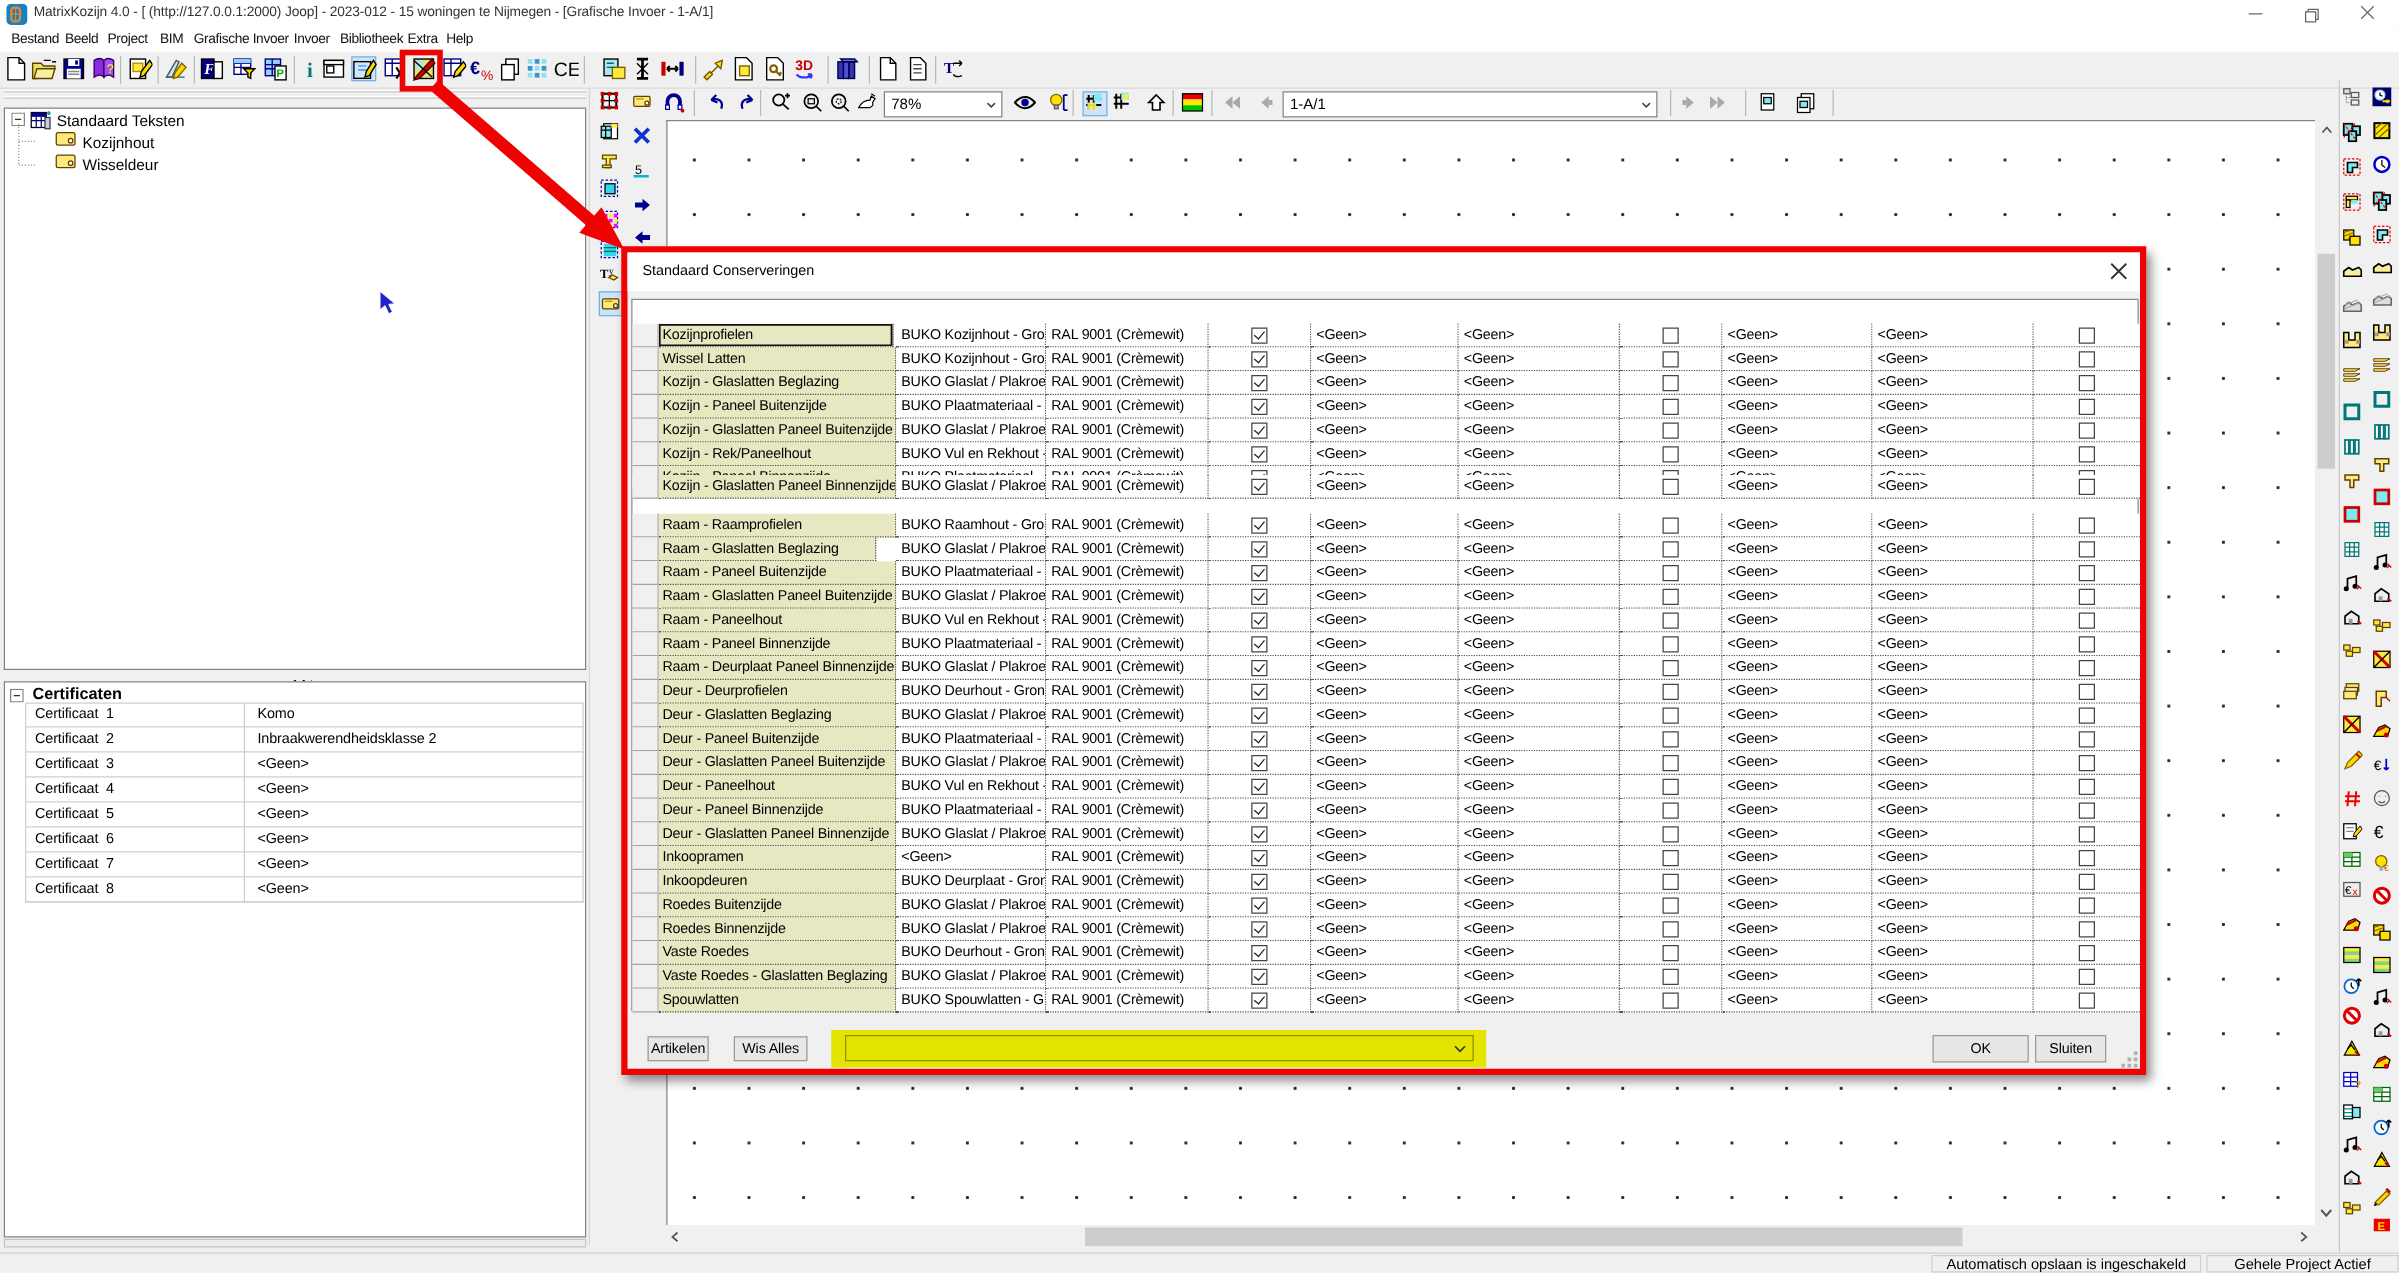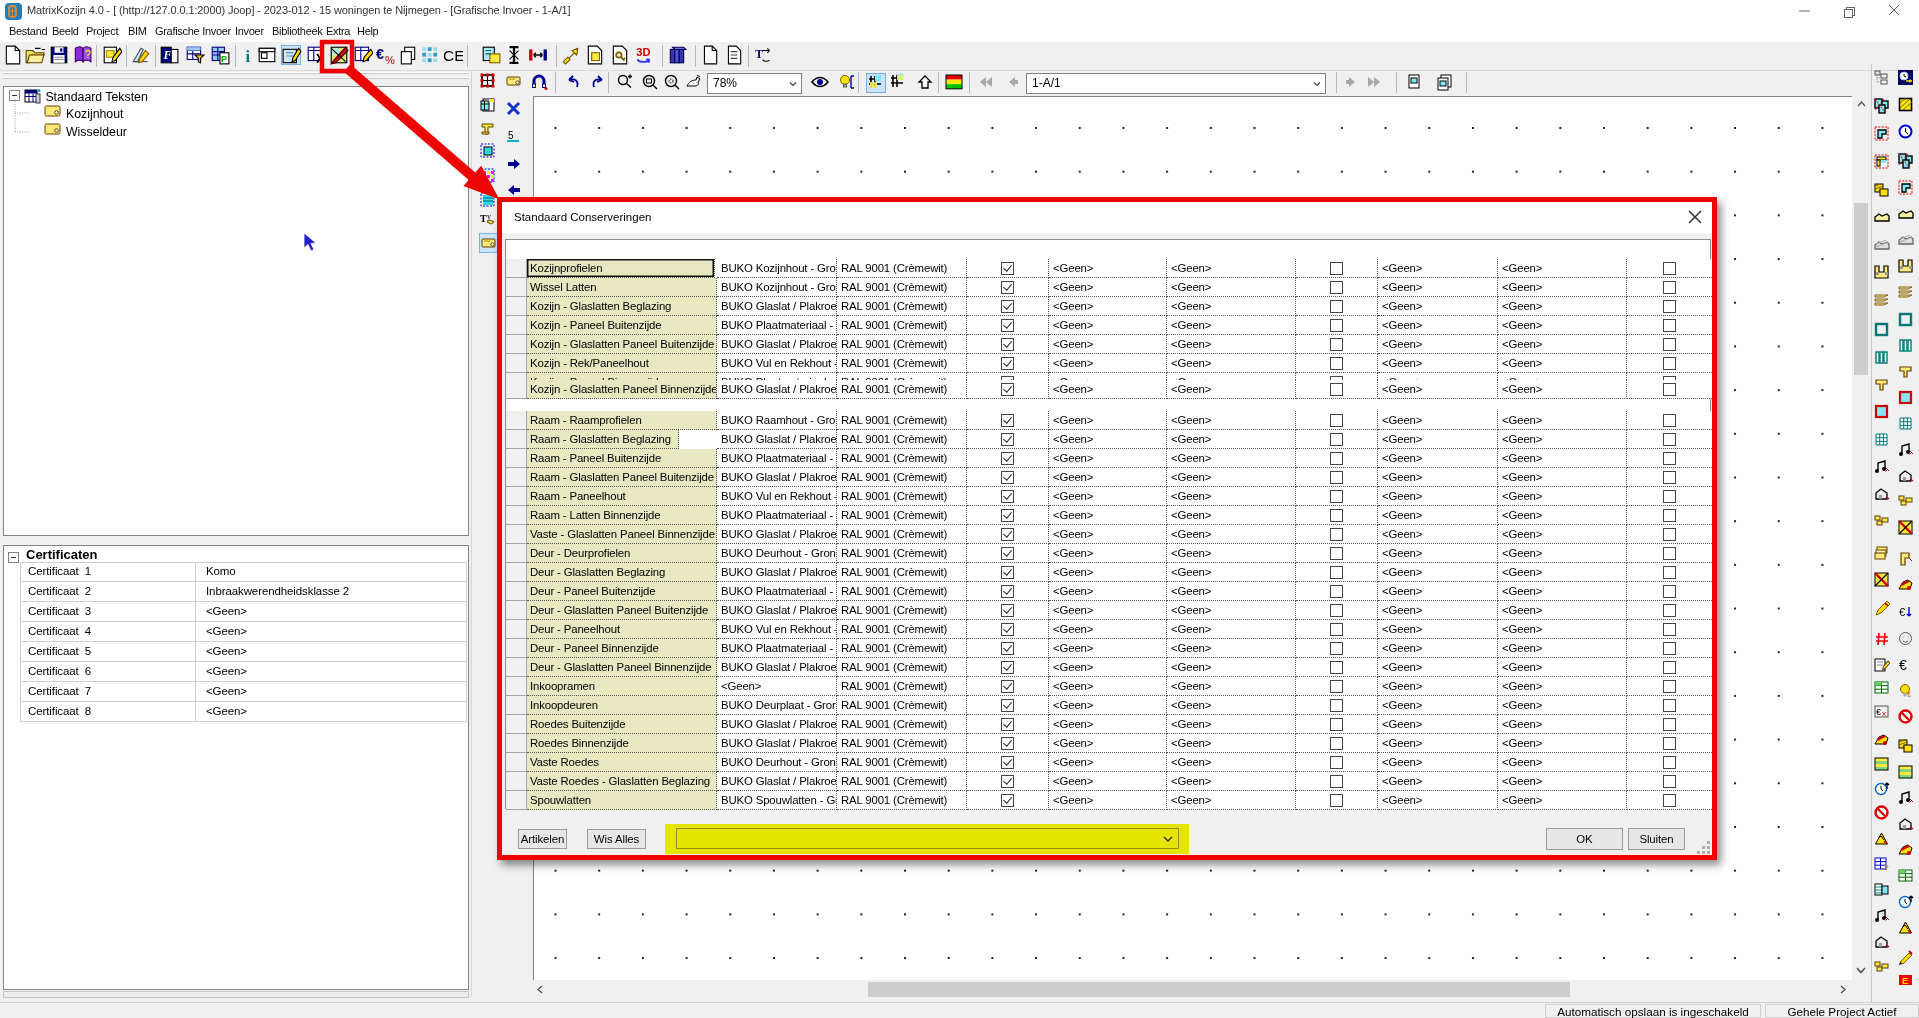--- a/index.html
+++ b/index.html
@@ -1010,21 +1010,21 @@
         <span class="cb"></span>
       </div>
 <div class="td c" style="left:872px;width:120px">&lt;Geen&gt;</div>
 <div class="td c" style="left:992px;width:129px">&lt;Geen&gt;</div>
 <div class="td aan2" style="left:1121px;width:85px">
         <span class="cb"></span>
       </div>
 </div>
 <div class="tr" style="top:190px">
 <div class="td rh" style="left:0px;width:21px"></div>
-<div class="td deel" style="left:21px;width:152px">Raam - Glaslatten Beglazing</div>
+<div class="td deel" style="left:21px;width:174px">Raam - Glaslatten Beglazing</div>
 <div class="td c" style="left:211px;width:120px">BUKO Glaslat / Plakroede</div>
 <div class="td c" style="left:331px;width:130px">RAL 9001 (Crèmewit)</div>
 <div class="td aan" style="left:461px;width:82px">
         <span class="cb c"></span>
       </div>
 <div class="td c" style="left:543px;width:118px">&lt;Geen&gt;</div>
 <div class="td c" style="left:661px;width:129px">&lt;Geen&gt;</div>
 <div class="td aan" style="left:790px;width:82px">
         <span class="cb"></span>
       </div>
@@ -1086,40 +1086,40 @@
         <span class="cb"></span>
       </div>
 <div class="td c" style="left:872px;width:120px">&lt;Geen&gt;</div>
 <div class="td c" style="left:992px;width:129px">&lt;Geen&gt;</div>
 <div class="td aan2" style="left:1121px;width:85px">
         <span class="cb"></span>
       </div>
 </div>
 <div class="tr" style="top:266px">
 <div class="td rh" style="left:0px;width:21px"></div>
-<div class="td deel" style="left:21px;width:190px">Raam - Latten Binnenzijde</div>
+<div class="td deel" style="left:21px;width:190px">Raam - Paneel Binnenzijde</div>
 <div class="td c" style="left:211px;width:120px">BUKO Plaatmateriaal - Gro</div>
 <div class="td c" style="left:331px;width:130px">RAL 9001 (Crèmewit)</div>
 <div class="td aan" style="left:461px;width:82px">
         <span class="cb c"></span>
       </div>
 <div class="td c" style="left:543px;width:118px">&lt;Geen&gt;</div>
 <div class="td c" style="left:661px;width:129px">&lt;Geen&gt;</div>
 <div class="td aan" style="left:790px;width:82px">
         <span class="cb"></span>
       </div>
 <div class="td c" style="left:872px;width:120px">&lt;Geen&gt;</div>
 <div class="td c" style="left:992px;width:129px">&lt;Geen&gt;</div>
 <div class="td aan2" style="left:1121px;width:85px">
         <span class="cb"></span>
       </div>
 </div>
 <div class="tr" style="top:285px">
 <div class="td rh" style="left:0px;width:21px"></div>
-<div class="td deel" style="left:21px;width:190px">Vaste - Glaslatten Paneel Binnenzijde</div>
+<div class="td deel" style="left:21px;width:190px">Raam - Deurplaat Paneel Binnenzijde</div>
 <div class="td c" style="left:211px;width:120px">BUKO Glaslat / Plakroede</div>
 <div class="td c" style="left:331px;width:130px">RAL 9001 (Crèmewit)</div>
 <div class="td aan" style="left:461px;width:82px">
         <span class="cb c"></span>
       </div>
 <div class="td c" style="left:543px;width:118px">&lt;Geen&gt;</div>
 <div class="td c" style="left:661px;width:129px">&lt;Geen&gt;</div>
 <div class="td aan" style="left:790px;width:82px">
         <span class="cb"></span>
       </div>

